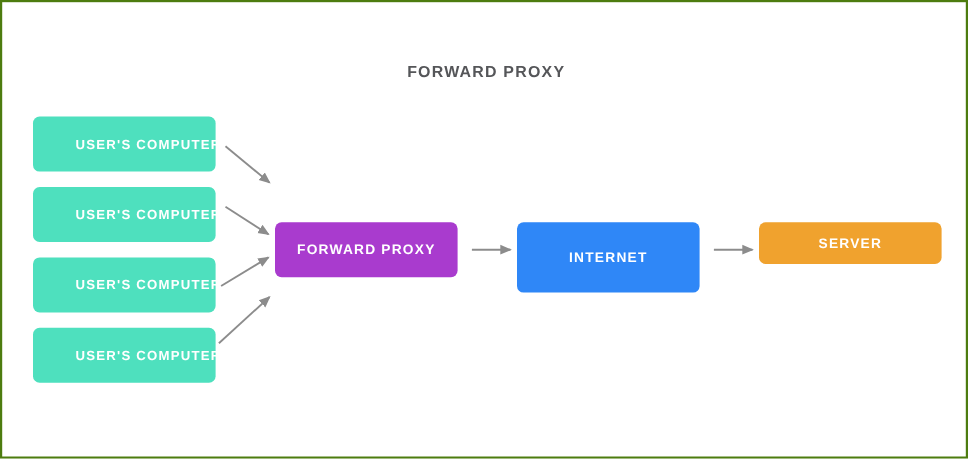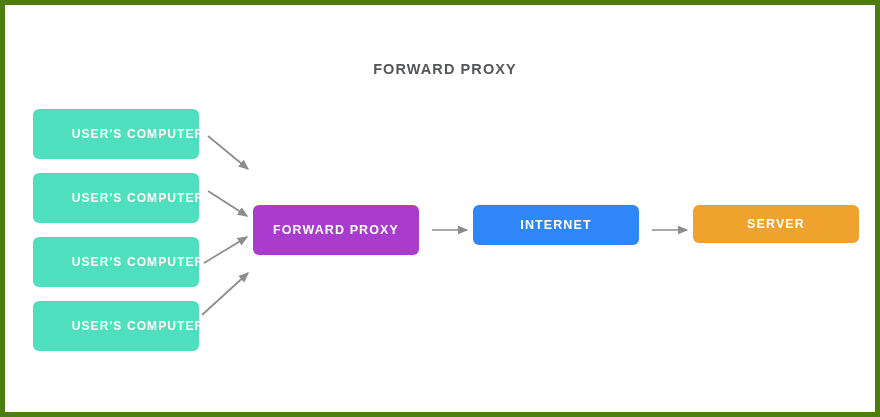--- a/index.html
+++ b/index.html
@@ -8,21 +8,21 @@
     background: #ffffff;
   }
   body {
     font-family: "Liberation Sans", sans-serif;
   }
   #canvas {
     position: relative;
     width: 880px;
     height: 417px;
     background: #ffffff;
-    border: 5px solid #4d7c0f;
+    border: 2px solid #4d7c0f;
     box-sizing: border-box;
     overflow: hidden;
   }
   #diagram-title {
     position: absolute;
     left: 0;
     top: 56px;
     width: 880px;
     text-align: center;
     font-size: 14.5px;
@@ -61,21 +61,21 @@
     left: 248px;
     top: 200px;
     width: 166px;
     height: 50px;
     background: #a93bce;
   }
   #node-internet {
     left: 468px;
     top: 200px;
     width: 166px;
-    height: 40px;
+    height: 64px;
     background: #2f87f7;
   }
   #node-server {
     left: 688px;
     top: 200px;
     width: 166px;
     height: 38px;
     background: #f0a22e;
   }
   #arrow-layer {

